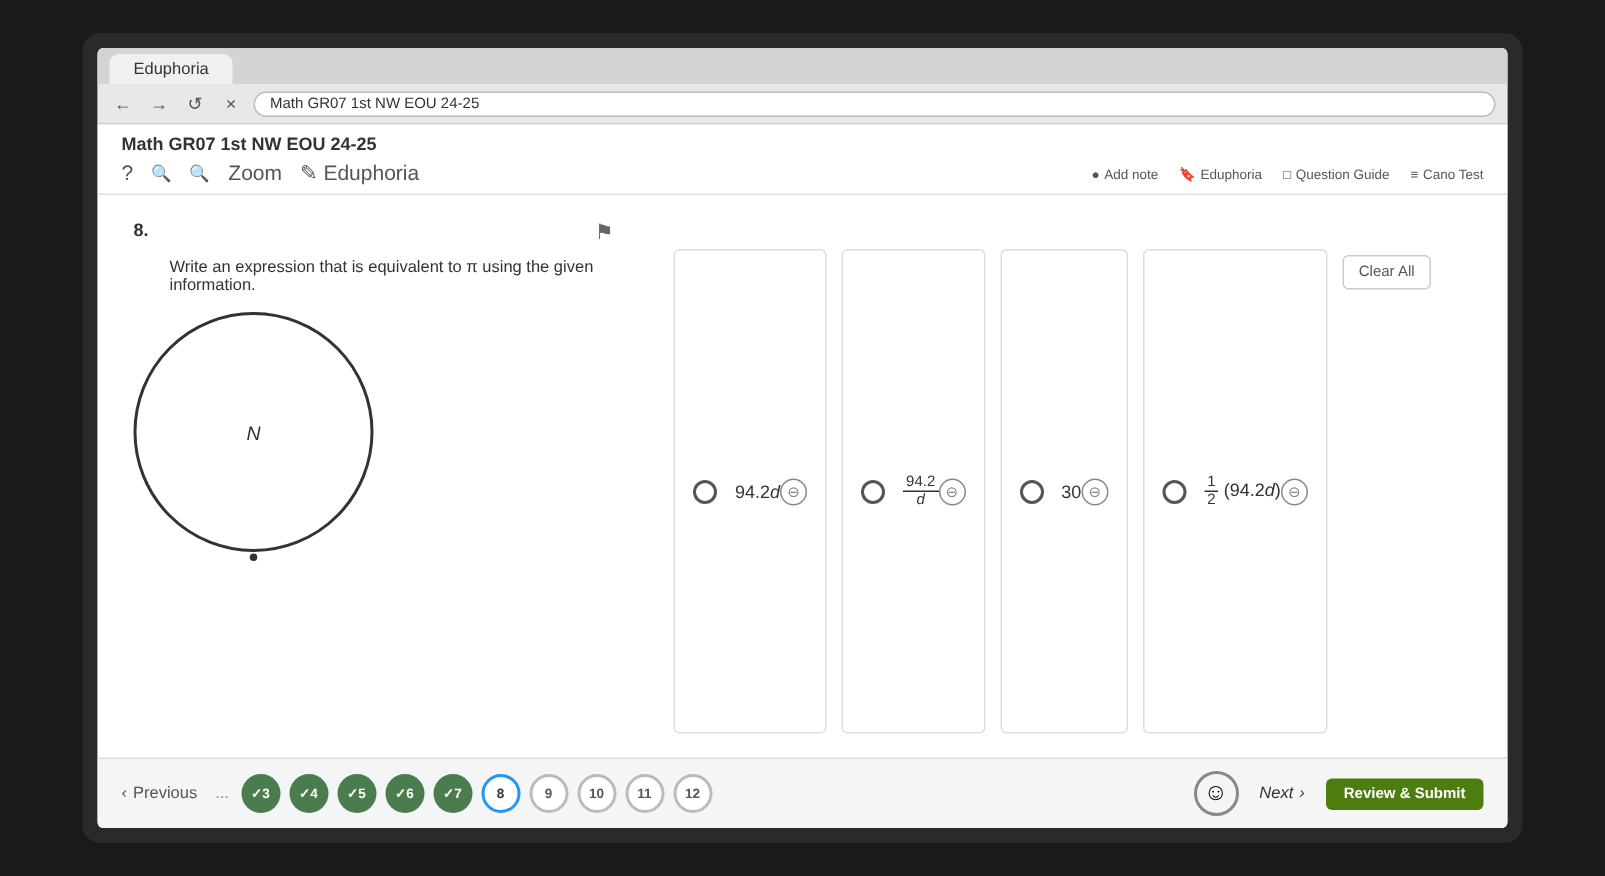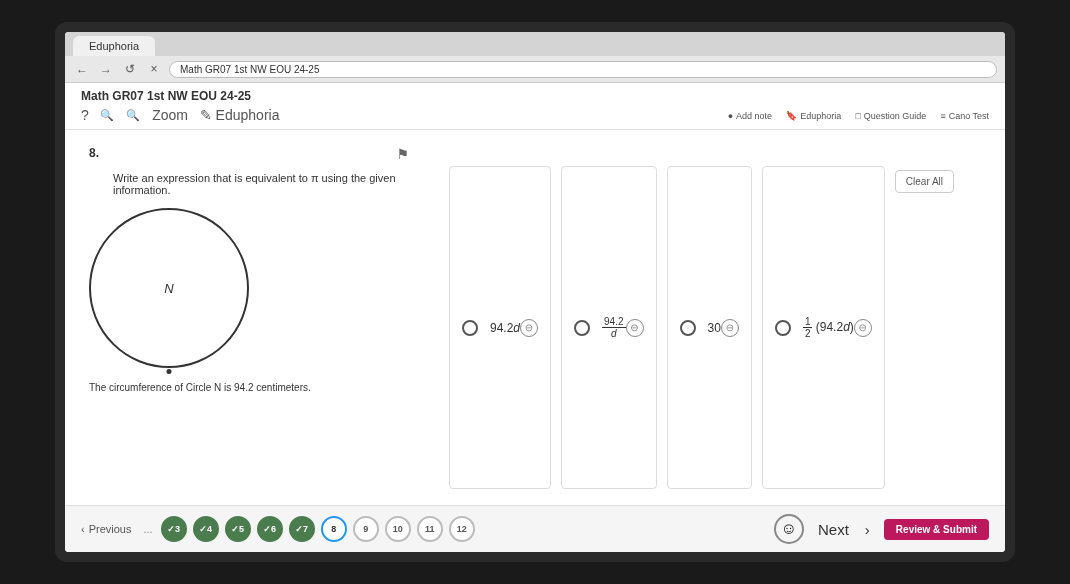--- a/index.html
+++ b/index.html
@@ -339,29 +339,30 @@
       display: flex;
       align-items: center;
       justify-content: center;
       font-size: 16px;
       cursor: pointer;
     }
 
     .next-btn {
       display: flex;
       align-items: center;
-      gap: 16px;
-      font-size: 15px;
+      gap: 4px;
+      font-size: 11px;
       color: #333;
       cursor: pointer;
       padding: 4px 8px;
+      font-style: italic;
     }
 
     .review-submit-btn {
-      background: #be185d;
+      background: #4d7c0f;
       color: white;
       border: none;
       border-radius: 4px;
       padding: 5px 12px;
       font-size: 10px;
       cursor: pointer;
       font-weight: bold;
     }
   </style>
 </head>
@@ -433,21 +434,20 @@
           </div>
           <div class="question-number" style="font-weight:normal; font-size:11px; max-width:300px;margin-left:24px;">Write an expression that is equivalent to π using the given information.</div>
 
           <div class="circle-diagram">
             <div style="display:flex; flex-direction:column; align-items:center;">
               <span style="font-size:13px; font-style:italic; color:#333;">N</span>
               <div class="circle-dot"></div>
             </div>
           </div>
 
-          <div class="circle-caption">The circumference of Circle N is 94.2 centimeters.</div>
         </div>
 
         <div class="answer-choices">
 
           <div class="answer-option">
             <div class="option-left">
               <div class="radio-btn"></div>
               <span class="option-text">94.2<em>d</em></span>
             </div>
             <div class="eliminate-btn">⊖</div>

